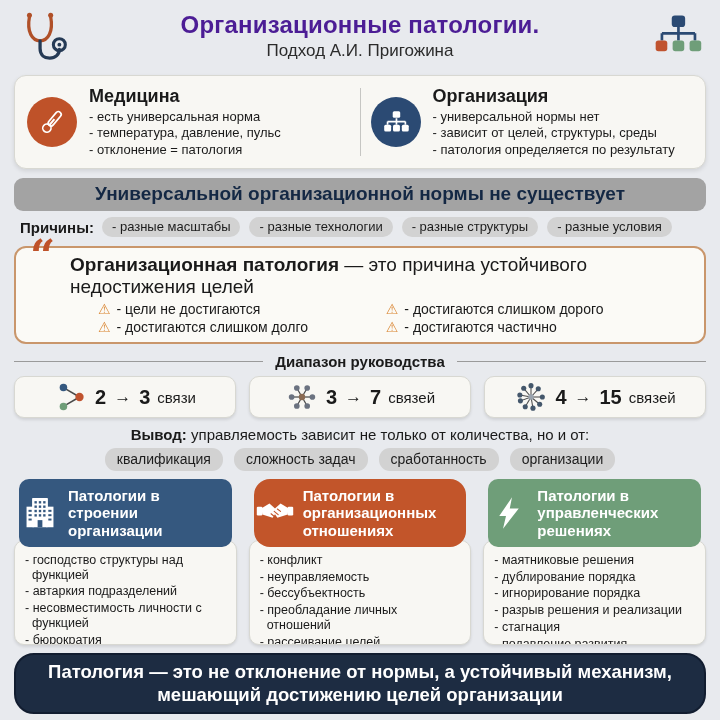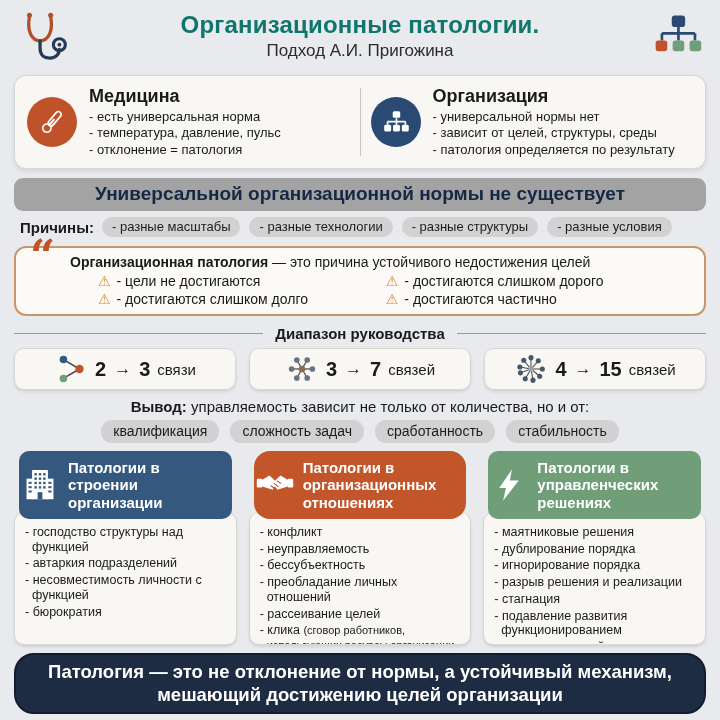--- a/index.html
+++ b/index.html
@@ -7,21 +7,21 @@
     width:720px;height:720px;background:#e8eaee;
     font-family:"Liberation Sans",sans-serif;color:#1a1a1a;
     -webkit-font-smoothing:antialiased;
   }
   .page{box-sizing:border-box;width:720px;height:720px;padding:8px 14px 6px;display:flex;flex-direction:column;overflow:hidden;}
 
   
   .hdr{display:flex;align-items:flex-start;justify-content:space-between;height:62px;flex:0 0 auto;}
   .hicon{width:56px;height:56px;display:flex;align-items:center;justify-content:center;}
   .htext{flex:1;text-align:center;}
-  .title{font-size:24px;font-weight:bold;margin-top:3px;letter-spacing:.2px;color:#0f766e;}
+  .title{font-size:24px;font-weight:bold;margin-top:3px;letter-spacing:.2px;color:#4c1d95;}
   .subtitle{font-size:17px;margin-top:2px;color:#2b2b2b;}
 
   
   .card{background:#f8f7f3;border:1px solid #d8d8d2;border-radius:12px;box-shadow:0 2px 4px rgba(0,0,0,.10);}
   .compare{margin-top:5px;display:flex;align-items:center;padding:10px 12px;height:94px;box-sizing:border-box;flex:0 0 auto;}
   .half{flex:1;display:flex;align-items:center;gap:12px;min-width:0;}
   .circle{width:50px;height:50px;border-radius:50%;flex:0 0 50px;display:flex;align-items:center;justify-content:center;}
   .circle.orange{background:#bf5229;}
   .circle.navy{background:#2b4a73;}
   .h2{font-size:18px;font-weight:bold;margin-bottom:2px;}
@@ -36,21 +36,21 @@
   .reasons{margin-top:6px;display:flex;align-items:center;gap:8px;padding:0 6px;flex:0 0 auto;}
   .rlabel{font-weight:bold;font-size:15px;}
   .pillwrap{display:flex;gap:9px;}
   .pill{background:#d2d2d2;border-radius:11px;padding:2px 10px 3px;font-size:13px;white-space:nowrap;color:#1c1c1c;}
 
   
   .quote{position:relative;margin-top:9px;border:2px solid #c9966b;background:#fbfaf6;border-radius:12px;
     padding:6px 10px 7px;flex:0 0 auto;}
   .qmark{position:absolute;top:-13px;left:14px;font-family:"DejaVu Serif",serif;font-size:44px;font-weight:bold;
     color:#bf5229;line-height:1;}
-  .qline{padding-left:44px;font-size:14px;}
+  .qline{padding-left:44px;font-size:19px;}
   .qline b{font-weight:bold;}
   .warnings{display:grid;grid-template-columns:1fr 1.05fr;margin:3px 6px 0 72px;row-gap:2px;font-size:14px;}
   .warn{display:flex;gap:6px;align-items:center;}
   .tri{color:#d9842f;font-size:14px;line-height:1;}
 
   
   .divider{display:flex;align-items:center;margin-top:9px;flex:0 0 auto;}
   .dline{flex:1;height:1px;background:#9a9a9a;}
   .dlabel{font-weight:bold;font-size:15px;margin:0 12px;}
 
@@ -280,21 +280,21 @@
 
   <div class="conclusion">
     <b>Вывод:</b>
     <span>управляемость зависит не только от количества, но и от:</span>
   </div>
   <div class="pillrow">
 
   <span class="pill">квалификация</span>
       <span class="pill">сложность задач</span>
       <span class="pill">сработанность</span>
-      <span class="pill">стабильность</span>
+      <span class="pill">организации</span>
     </div>
 
   <div class="cols">
 
     <div class="col">
       <div class="colhead blue">
         <span class="cicon">
           <svg width="38" height="38" viewBox="0 0 48 48">
             <rect x="7" y="16" width="9" height="26" fill="#fff"></rect>
             <rect x="32" y="16" width="9" height="26" fill="#fff"></rect>

